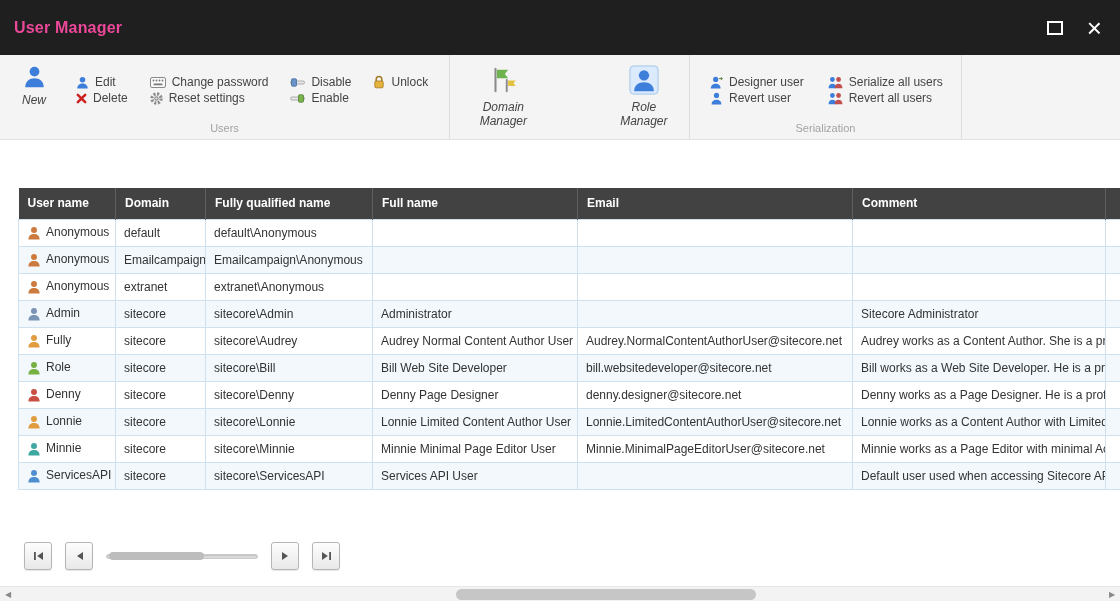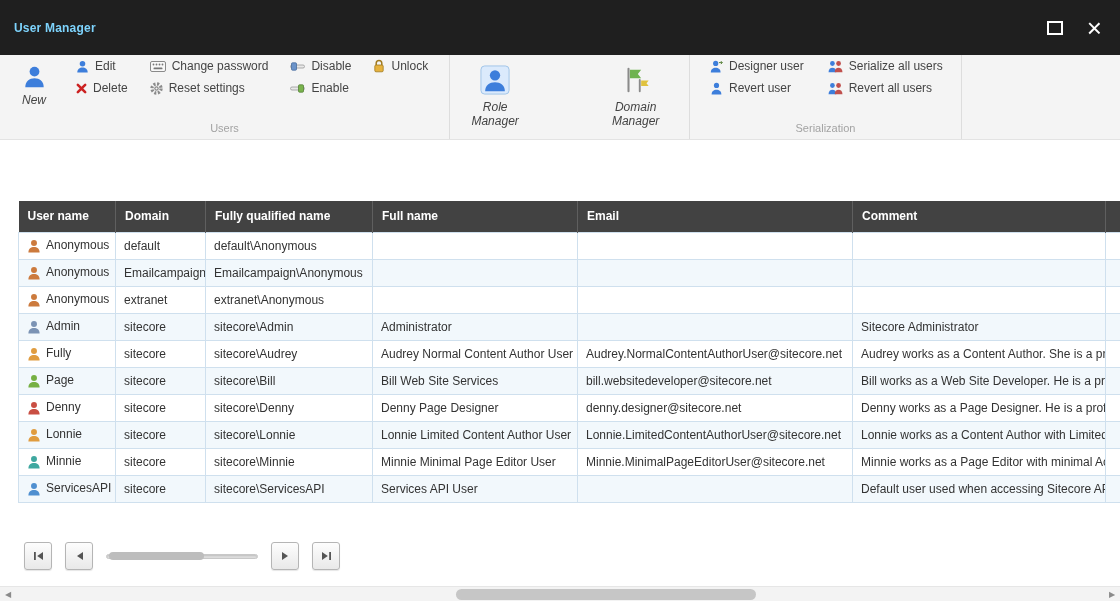--- a/index.html
+++ b/index.html
@@ -7,57 +7,57 @@
   body {
     font-family:"Liberation Sans", sans-serif;
     background:#fff; color:#333; overflow:hidden; position:relative;
   }
 
   
   .titlebar {
     height:55px; background:#1f1f1f; display:flex; align-items:center;
     padding:0 18px 0 14px;
   }
-  .titlebar .title { color:#7dd3fc; font-size:12px; font-weight:bold; flex:1; letter-spacing:.2px; }
+  .titlebar .title { color:#ec4899; font-size:16px; font-weight:bold; flex:1; letter-spacing:.2px; }
   .win-btn { color:#fff; cursor:pointer; display:flex; align-items:center; justify-content:center; }
   .maximize-box { width:16px; height:14px; border:2px solid #fff; margin-left:20px; }
   .close-x { font-size:26px; line-height:1; margin-left:24px; font-weight:normal; }
 
   
   .ribbon {
     height:85px; background:#f4f4f4; display:flex;
     border-bottom:1px solid #e3e3e3;
   }
   .group { display:flex; flex-direction:column; border-right:1px solid #ddd; padding:4px 0 0 0; }
   .group-body { flex:1; display:flex; align-items:flex-start; }
   .group-label { text-align:center; color:#a3a3a3; font-size:11px; padding:1px 0 5px; }
   .big-btn {
     display:flex; flex-direction:column; align-items:center; justify-content:flex-start;
     gap:5px; font-size:12px; color:#444; padding:6px 8px 0; cursor:pointer; text-align:center;font-style:italic;
   }
-  .btn-col { display:flex; flex-direction:column; gap:8px; }
+  .btn-col { display:flex; flex-direction:column; gap:2px; margin-top:16px; }
   .small-btn {
     display:flex; align-items:center; gap:6px; font-size:12px; color:#444;
     cursor:pointer; white-space:nowrap;
   }
   .small-btn .icon, .big-btn .icon { display:inline-flex; align-items:center; justify-content:center; }
 
   .g-users   { width:450px; }
   .g-users .group-body { padding-left:14px; gap:22px; }
   .g-security{ width:240px; }
   .g-security .group-body { justify-content:center; gap:42px; }
   .g-tools   { width:146px; }
   .g-tools .group-body { padding-left:22px; }
   .g-serial  { width:272px; }
   .g-serial .group-body { padding-left:20px; gap:24px; }
   .g-fill { flex:1; border-right:none; }
 
   
   .table-wrap {
-    position:absolute; left:18px; top:201px; width:1102px; height:306px; overflow:hidden;
+    position:absolute; left:18px; top:188px; width:1102px; height:306px; overflow:hidden;
   }
   table { border-collapse:collapse; table-layout:fixed; width:1240px; font-size:12px; }
   thead th {
     background:#424242; color:#fff; font-weight:bold; text-align:left;
     height:31px; padding:0 9px; border-right:1px solid #5f5f5f; cursor:pointer;
     white-space:nowrap; overflow:hidden;
   }
   tbody td {
     height:27px; padding:0 8px; border:1px solid #cfe0ee;
     white-space:nowrap; overflow:hidden; background:#fff;
@@ -193,37 +193,37 @@
       </div>
     </div>
     <div class="group-label">Users</div>
   </div>
 
   <div class="group g-security">
     <div class="group-body">
       <div class="big-btn">
         <span class="icon">
           <svg width="30" height="30" viewBox="0 0 32 32">
-              <rect x="1" y="1" width="30" height="30" rx="4" fill="#dbeafc" stroke="#9ec3e8"></rect>
-              <circle cx="16" cy="11" r="5.5" fill="#3d7edb"></circle>
-              <path d="M5.5 28c0-6.5 4.7-9.5 10.5-9.5s10.5 3 10.5 9.5z" fill="#3d7edb"></path>
-            </svg>
-        </span>
-        <span>Role Manager</span>
-      </div>
-      <div class="big-btn">
-        <span class="icon">
-          <svg width="30" height="30" viewBox="0 0 32 32">
               <path d="M8 4v24" stroke="#8a8a8a" stroke-width="2.2" stroke-linecap="round"></path>
               <path d="M9.5 5h12l-3.5 4.5 3.5 4.5h-12z" fill="#6fb350"></path>
               <path d="M20 16v12" stroke="#8a8a8a" stroke-width="2" stroke-linecap="round"></path>
               <path d="M21.5 16.5h8l-2.3 3 2.3 3h-8z" fill="#e0c23e"></path>
             </svg>
         </span>
         <span>Domain Manager</span>
+      </div>
+      <div class="big-btn">
+        <span class="icon">
+          <svg width="30" height="30" viewBox="0 0 32 32">
+              <rect x="1" y="1" width="30" height="30" rx="4" fill="#dbeafc" stroke="#9ec3e8"></rect>
+              <circle cx="16" cy="11" r="5.5" fill="#3d7edb"></circle>
+              <path d="M5.5 28c0-6.5 4.7-9.5 10.5-9.5s10.5 3 10.5 9.5z" fill="#3d7edb"></path>
+            </svg>
+        </span>
+        <span>Role Manager</span>
       </div>
     </div>
   </div>
 
 
   <div class="group g-serial">
     <div class="group-body">
       <div class="btn-col">
         <div class="small-btn">
           <span class="icon">
@@ -356,24 +356,24 @@
           <td>sitecore\Audrey</td>
           <td>Audrey Normal Content Author User</td>
           <td>Audrey.NormalContentAuthorUser@sitecore.net</td>
           <td>Audrey works as a Content Author. She is a pr</td>
           <td></td>
         </tr>
         <tr>
           <td><span class="row-icon"><svg width="14" height="14" viewBox="0 0 16 16">
                 <circle cx="8" cy="4.6" r="3.4" fill="#76b043"></circle>
                 <path d="M1.6 15.4c0-4.2 2.9-6.2 6.4-6.2s6.4 2 6.4 6.2z" fill="#76b043"></path>
-              </svg></span><span>Page</span></td>
+              </svg></span><span>Role</span></td>
           <td>sitecore</td>
           <td>sitecore\Bill</td>
-          <td>Bill Web Site Services</td>
+          <td>Bill Web Site Developer</td>
           <td>bill.websitedeveloper@sitecore.net</td>
           <td>Bill works as a Web Site Developer. He is a pr</td>
           <td></td>
         </tr>
         <tr>
           <td><span class="row-icon"><svg width="14" height="14" viewBox="0 0 16 16">
                 <circle cx="8" cy="4.6" r="3.4" fill="#c94f43"></circle>
                 <path d="M1.6 15.4c0-4.2 2.9-6.2 6.4-6.2s6.4 2 6.4 6.2z" fill="#c94f43"></path>
               </svg></span><span>Denny</span></td>
           <td>sitecore</td>

